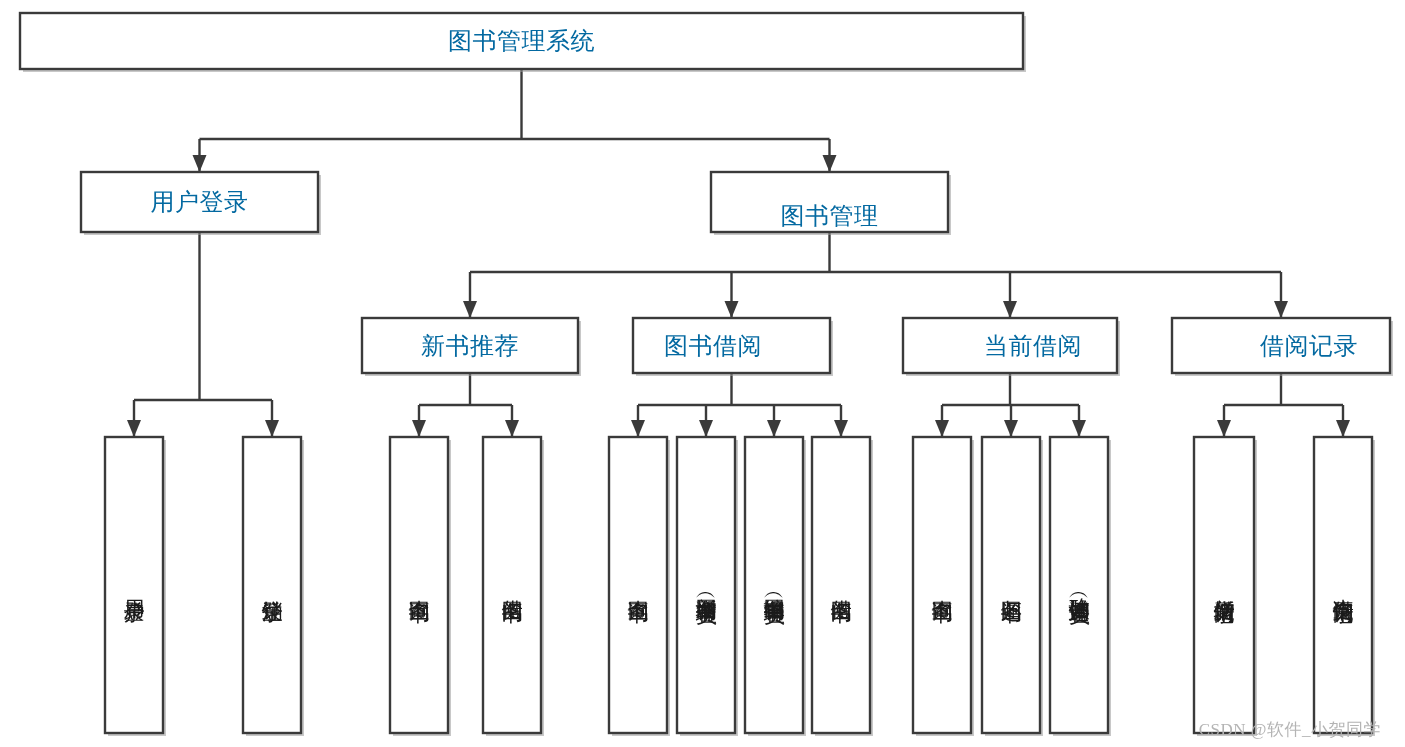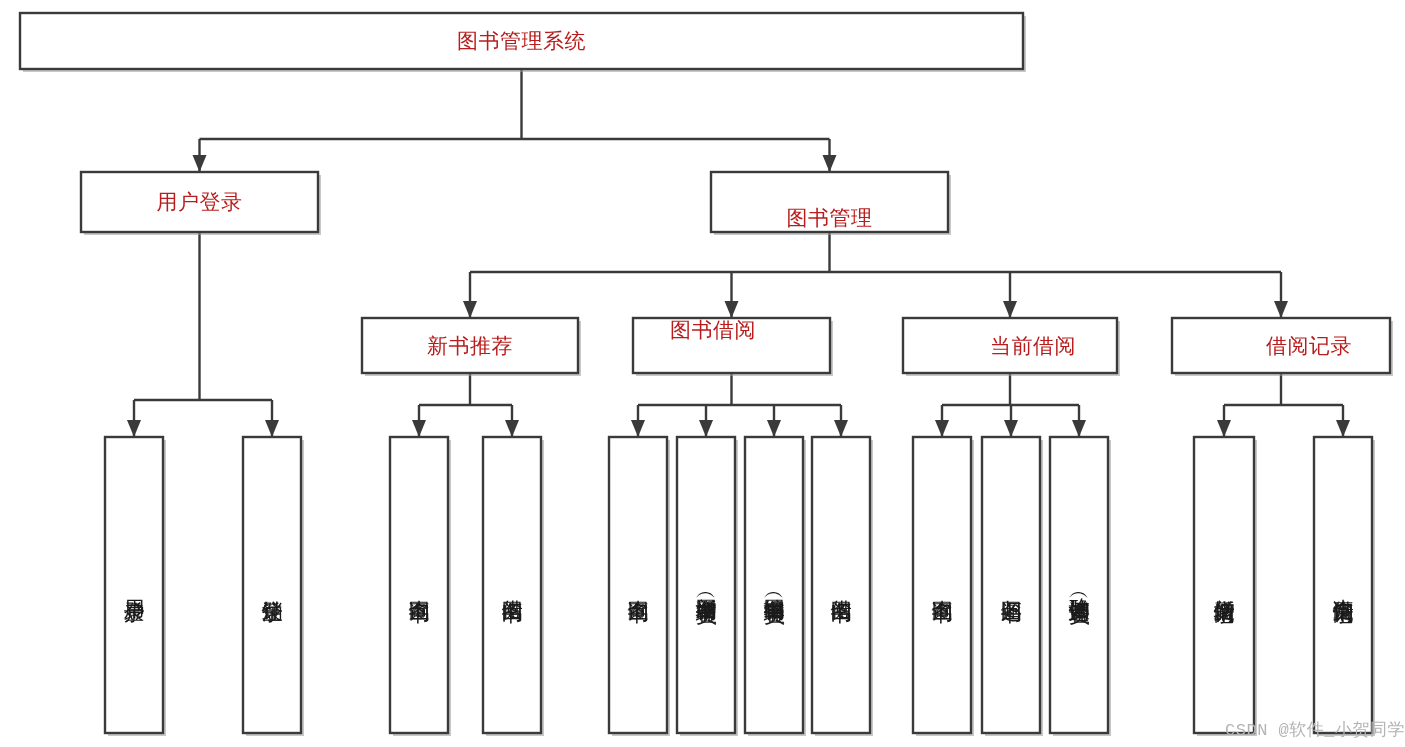--- a/index.html
+++ b/index.html
@@ -63,30 +63,30 @@
   }
   .hlabel-wrap {
     position: absolute;
     display: flex;
     align-items: center;
     justify-content: center;
     pointer-events: none;
   }
   .hlabel-text {
     font-family: Liberation Serif, serif;
-    font-size: 21px;
-    color: #b91c1c;
+    font-size: 24px;
+    color: #0369a1;
     white-space: nowrap;
     letter-spacing: 0.5px;
   }
   .watermark {
     position: absolute;
-    right: 0;
+    right: 24px;
     bottom: 6px;
-    font-family: Liberation Mono, monospace;
+    font-family: Liberation Serif, serif;
     font-size: 17px;
     color: #b4b4b4;
     white-space: nowrap;
     letter-spacing: 0.5px;
   }
 </style>
 </head>
 <body>
 
 <div id="diagram-root">
@@ -196,21 +196,21 @@
       </div>
       <div class="hlabel-wrap" style="left: 81px; top: 172px; width: 237px; height: 60px;">
         <div class="hlabel-text">用户登录</div>
       </div>
       <div class="hlabel-wrap" style="left: 711px; top: 172px; width: 237px; height: 60px; align-items: flex-end;">
         <div class="hlabel-text">图书管理</div>
       </div>
       <div class="hlabel-wrap" style="left: 362px; top: 318px; width: 216px; height: 55px;">
         <div class="hlabel-text">新书推荐</div>
       </div>
-      <div class="hlabel-wrap" style="left: 633px; top: 302px; width: 160px; height: 55px;">
+      <div class="hlabel-wrap" style="left: 633px; top: 318px; width: 160px; height: 55px;">
         <div class="hlabel-text">图书借阅</div>
       </div>
       <div class="hlabel-wrap" style="left: 903px; top: 318px; width: 214px; height: 55px; margin-left: 23px;">
         <div class="hlabel-text">当前借阅</div>
       </div>
       <div class="hlabel-wrap" style="left: 1172px; top: 318px; width: 218px; height: 55px; margin-left: 28px;">
         <div class="hlabel-text">借阅记录</div>
       </div>
       <div class="vlabel-wrap" style="left: 105px; top: 437px; width: 58px; height: 296px;">
         <div class="vlabel-text">用户登录</div>

